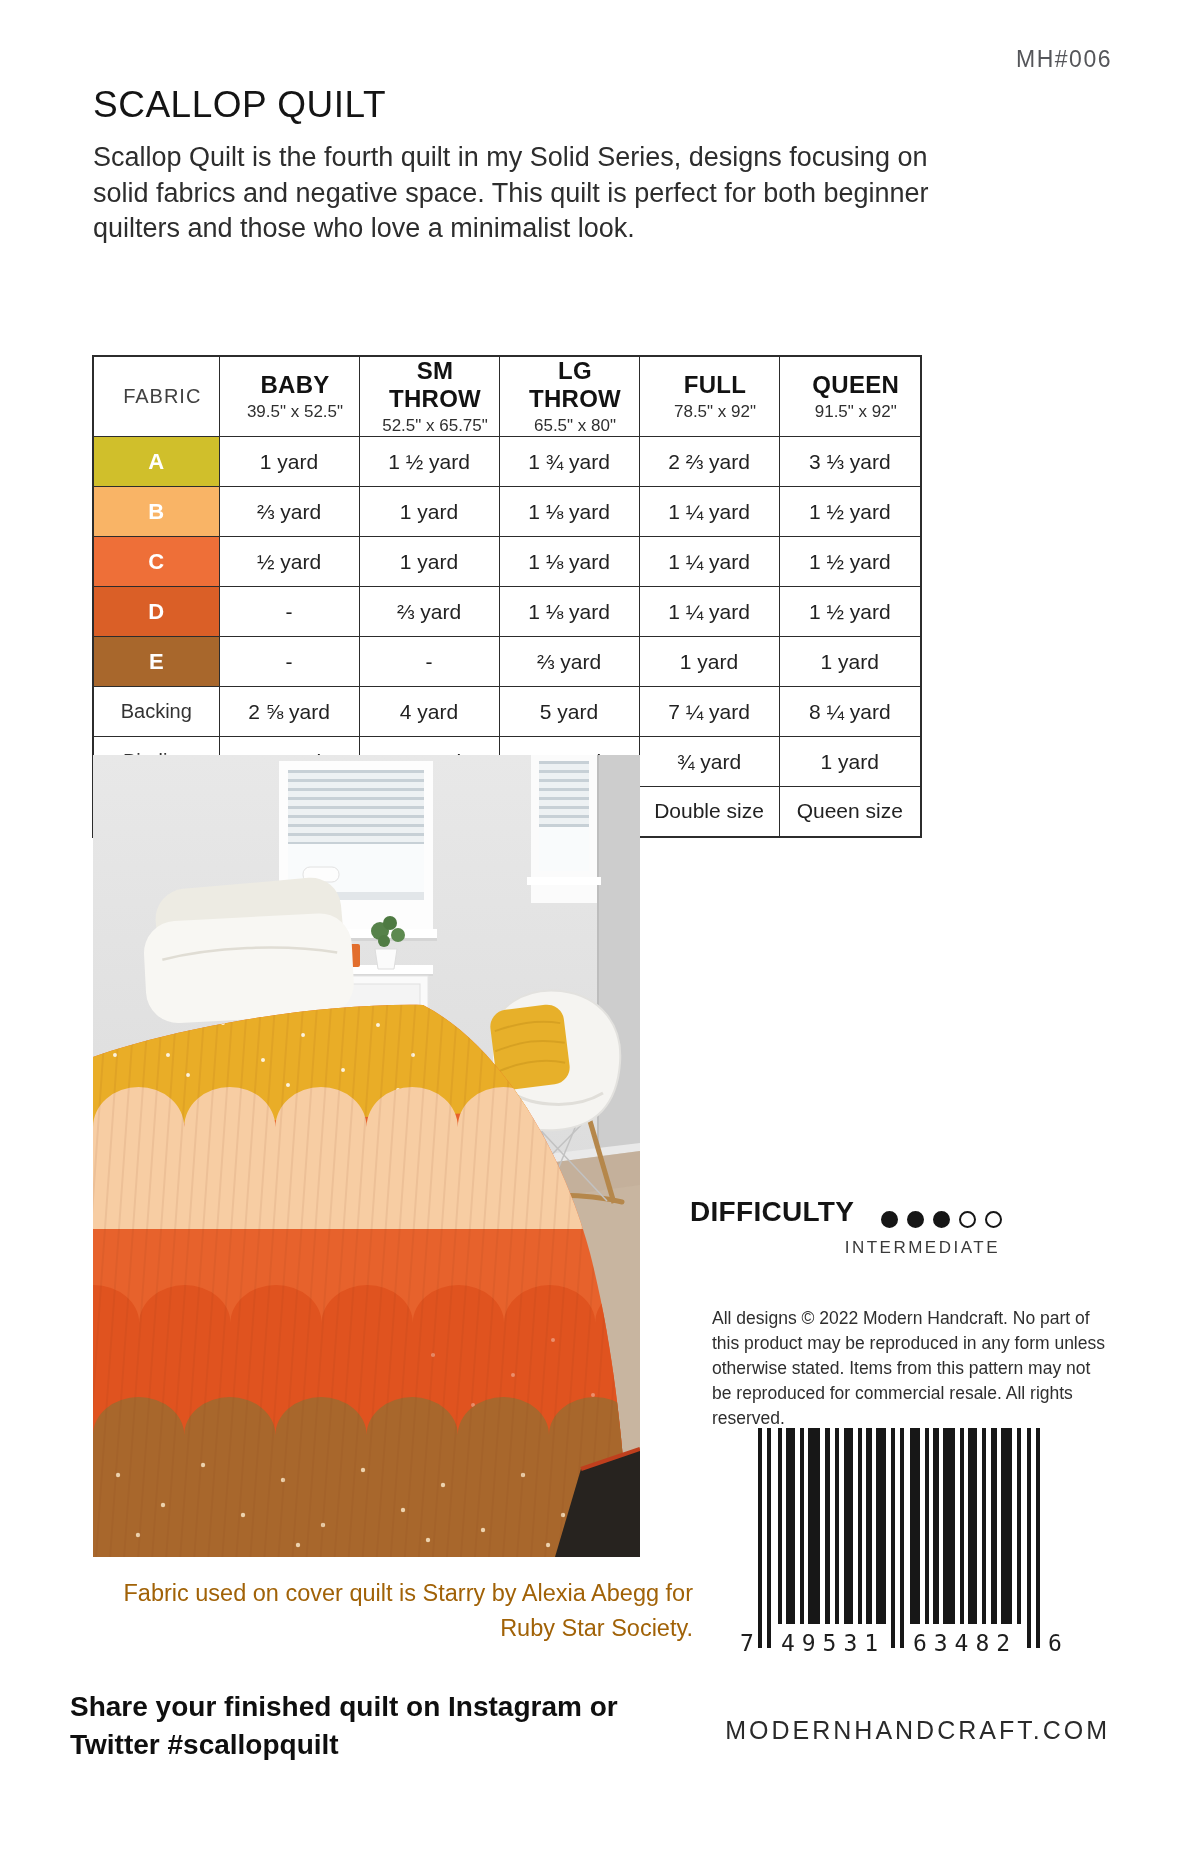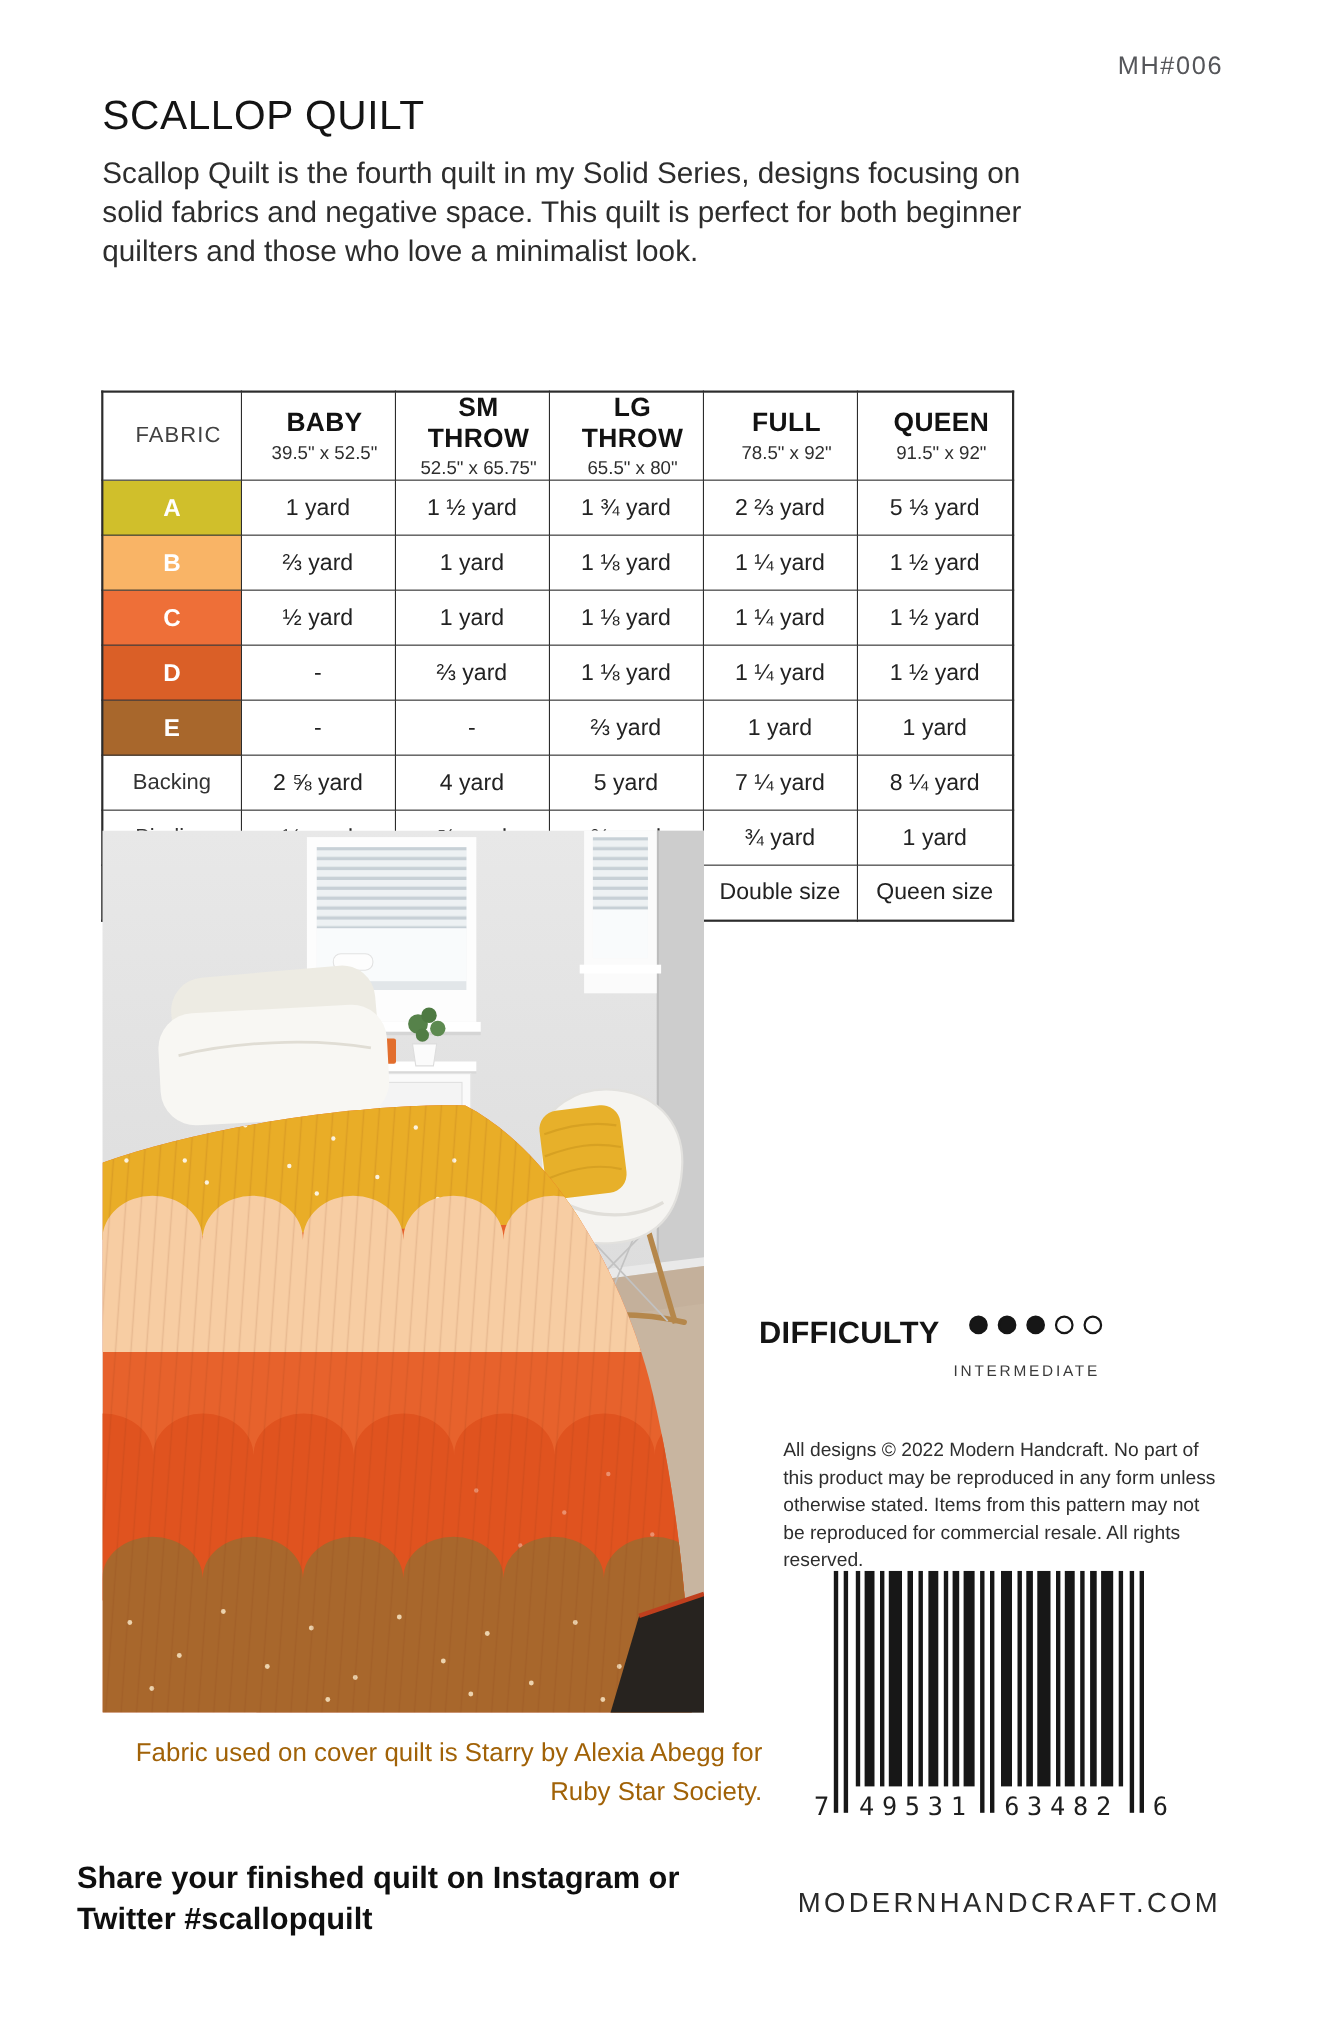--- a/index.html
+++ b/index.html
@@ -22,26 +22,26 @@
   .row-label { font-size:20px; color:#333; }
   .val { font-size:21px; color:#222; }
 
   
   .photo { position:absolute; left:93px; top:755px; width:547px; height:802px; }
   .caption { position:absolute; left:93px; top:1576px; width:600px; font-size:23.5px; line-height:1.5; color:#a16207;text-align:right; }
   .share { position:absolute; left:70px; top:1688px; width:590px; text-align:left; font-size:28px; font-weight:700; line-height:1.35; color:#0f0f0f; }
 
   
   .difficulty { position:absolute; left:690px; top:1196px; width:312px; }
-  .diff-row { display:flex; align-items:flex-start; justify-content:space-between; }
+  .diff-row { display:flex; align-items:flex-end; justify-content:space-between; }
   .diff-label { font-size:28px; font-weight:700; color:#141414; letter-spacing:.3px; }
   .dots { display:flex; gap:9px; align-items:center; }
   .dot { width:17px; height:17px; border-radius:50%; border:2.5px solid #161616; }
   .dot.filled { background:#161616; }
-  .diff-level { margin-top:10px; text-align:right; font-size:14px; letter-spacing:2.5px; color:#3a3a3a; padding-right:2px; }
+  .diff-level { margin-top:10px; text-align:right; font-size:17px; letter-spacing:2.5px; color:#3a3a3a; padding-right:2px; }
 
   .legal { position:absolute; left:712px; top:1306px; width:398px; font-size:17.5px; line-height:1.43; color:#2e2e2e; }
 
   
   .barcode { position:absolute; left:742px; top:1428px; width:330px; height:240px; }
   .bc-digit { position:absolute; top:202px; font-family:"DejaVu Sans Mono", monospace; font-size:23px; color:#1e1e1e; }
   .bc-d1 { left:-2px; }
   .bc-d2 { left:38px; width:106px; text-align:center; letter-spacing:7px; }
   .bc-d3 { left:170px; width:106px; text-align:center; letter-spacing:7px; }
   .bc-d4 { left:306px; }
@@ -89,21 +89,21 @@
         <span class="lbl">QUEEN</span>
         <span class="dim">91.5" x 92"</span>
       </th>
     </tr>
     <tr>
       <td class="swatch" style="background: rgb(208, 191, 43);">A</td>
       <td class="val">1 yard</td>
       <td class="val">1 ½ yard</td>
       <td class="val">1 ¾ yard</td>
       <td class="val">2 ⅔ yard</td>
-      <td class="val">5 ⅓ yard</td>
+      <td class="val">3 ⅓ yard</td>
     </tr>
     <tr>
       <td class="swatch" style="background: rgb(249, 180, 102);">B</td>
       <td class="val">⅔ yard</td>
       <td class="val">1 yard</td>
       <td class="val">1 ⅛ yard</td>
       <td class="val">1 ¼ yard</td>
       <td class="val">1 ½ yard</td>
     </tr>
     <tr>

